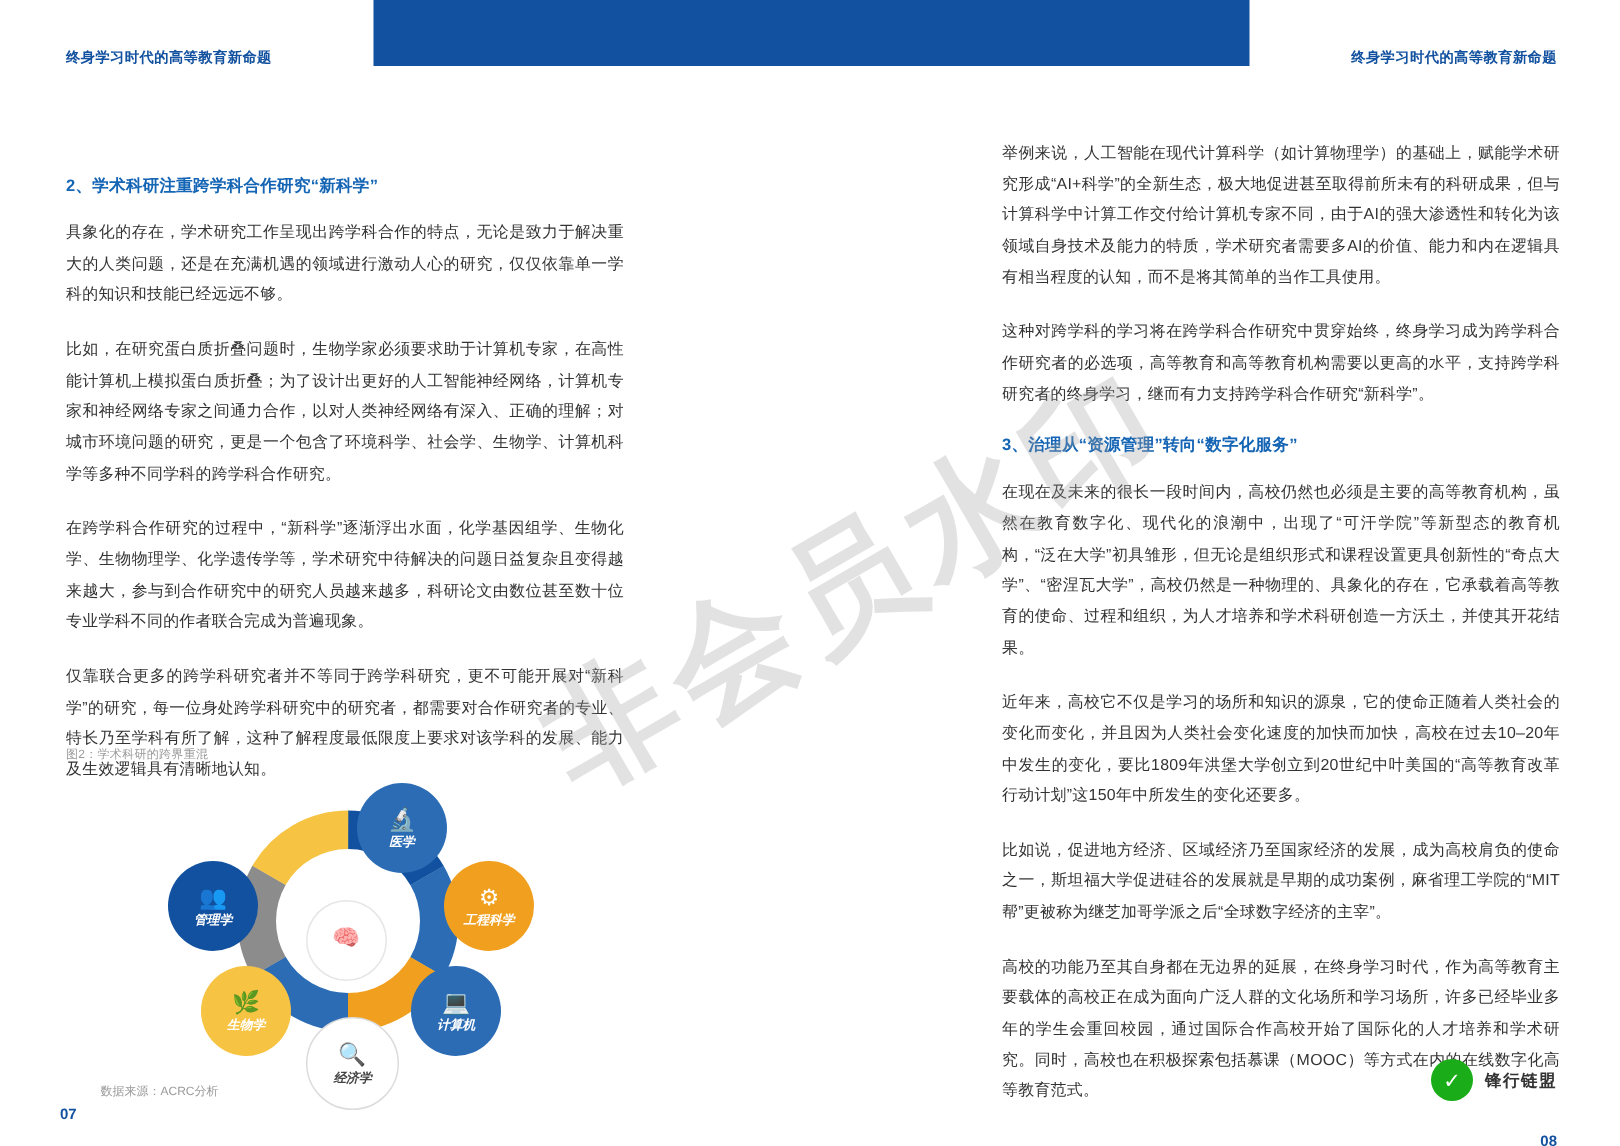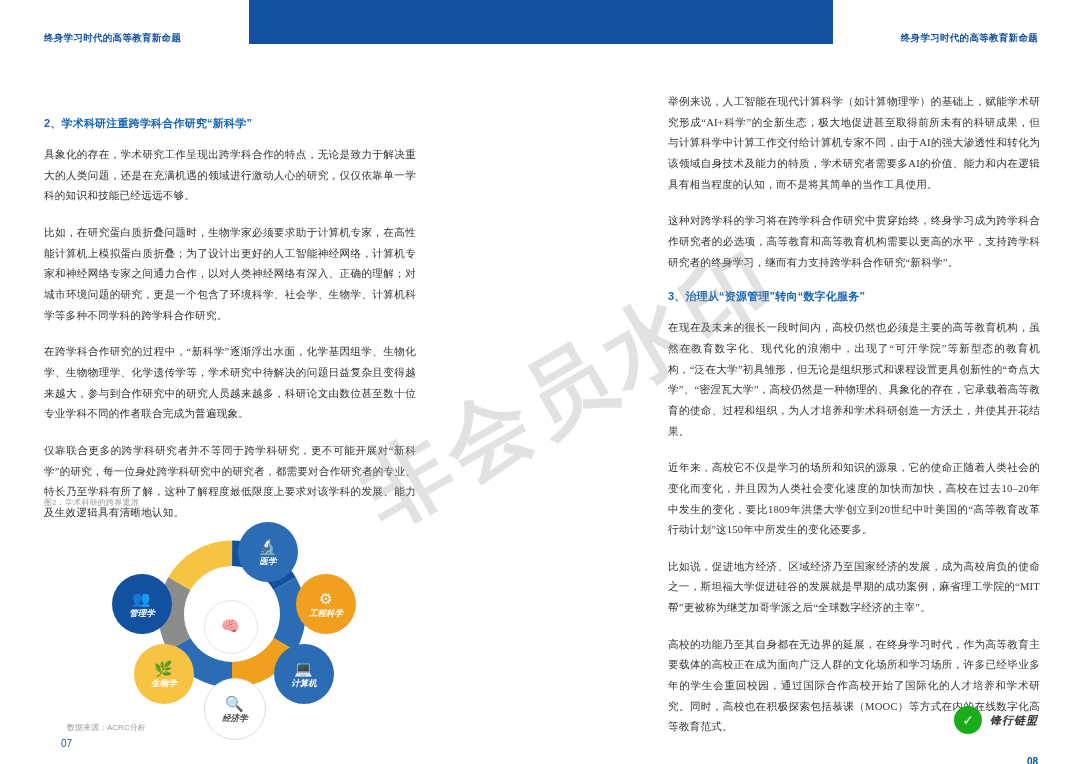--- a/index.html
+++ b/index.html
@@ -31,21 +31,21 @@
   .col{position:absolute;top:92px;width:372px;}
   .col-left{left:44px;margin-top:24px;}
   .col-right{left:668px;}
 
   h3.sec{
     font-size:11px;color:#1565b5;font-weight:bold;margin:0 0 14px 0;
     letter-spacing:.2px;
   }
   p.body{
     font-size:10.6px;line-height:1.95;color:#333333;margin:0 0 16px 0;
-    text-align:justify;letter-spacing:.2px;font-family:Liberation Serif, serif;
+    text-align:justify;letter-spacing:.2px;
   }
   .sec-gap{margin-top:20px;}
 
   
   .fig-wrap{position:absolute;left:44px;top:497px;width:372px;}
   .fig-cap{
     font-size:8px;color:#9a9a9a;margin-bottom:4px;letter-spacing:.2px;
   }
   .fig-area{position:relative;width:372px;height:210px;}
   .donut{position:absolute;left:108px;top:22px;width:160px;height:160px;}
@@ -62,35 +62,35 @@
   .b-com{width:60px;height:60px;background:#2b6cb5;left:230px;top:132px;}
   .b-eco{width:60px;height:60px;background:#ffffff;left:160px;top:166px;color:#444;border:1px solid #dcdcdc;}
   .b-bio{width:60px;height:60px;background:#f6c343;left:90px;top:132px;color:#fff;}
   .b-mgr{width:60px;height:60px;background:#12519f;left:68px;top:62px;}
   .b-center{width:52px;height:52px;background:#ffffff;left:160px;top:88px;color:#444;border:1px solid #e6e6e6;}
 
   .src{
     position:absolute;left:44px;top:722px;font-size:8px;color:#9a9a9a;margin-left:23px;
   }
   .pg-left{
-    position:absolute;left:61px;top:738px;font-size:10px;color:#12519f;font-weight:normal;
+    position:absolute;left:40px;top:738px;font-size:10px;color:#12519f;font-weight:bold;
   }
   .pg-right{
     position:absolute;right:42px;top:756px;font-size:10px;color:#12519f;font-weight:bold;
   }
 
   
   .badge{
     position:absolute;right:42px;top:706px;display:flex;align-items:center;gap:8px;
   }
   .badge-ico{
     width:28px;height:28px;border-radius:50%;background:#1aad19;
     display:flex;align-items:center;justify-content:center;color:#fff;font-size:14px;
   }
-  .badge-txt{font-size:11px;color:#333;font-weight:bold;letter-spacing:1px;font-style:italic;}
+  .badge-txt{font-size:11px;color:#333;font-weight:bold;letter-spacing:1px;}
 
   
   .wm{
     position:absolute;left:340px;top:330px;
     font-size:86px;color:rgba(160,160,160,.30);
     font-weight:bold;letter-spacing:6px;
     transform:rotate(-30deg);
     white-space:nowrap;pointer-events:none;
     font-family:"Liberation Serif","DejaVu Serif",serif;
   }

